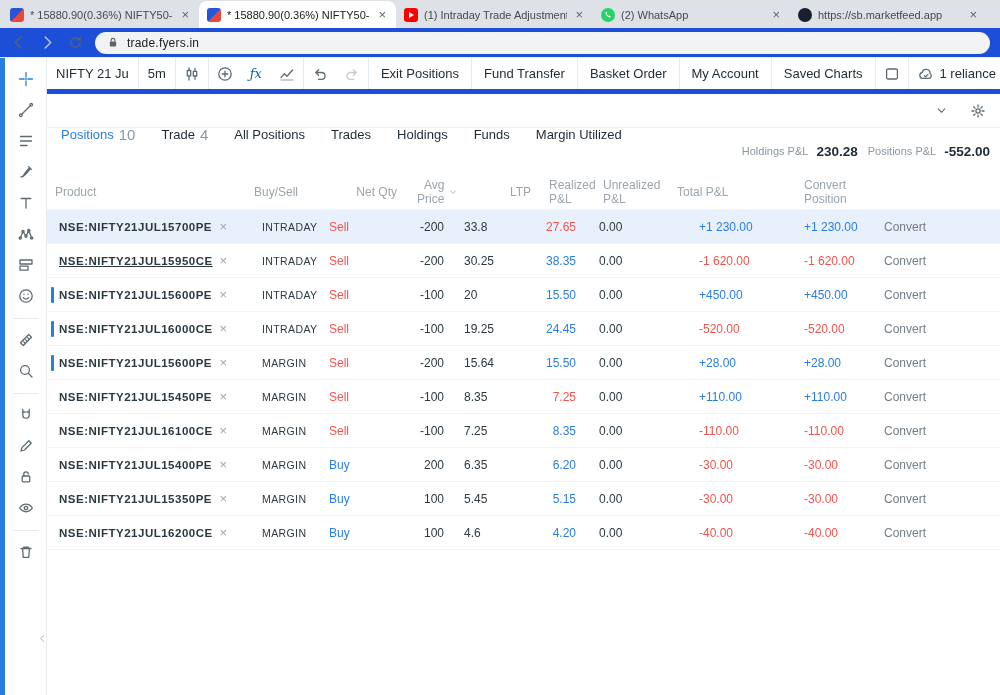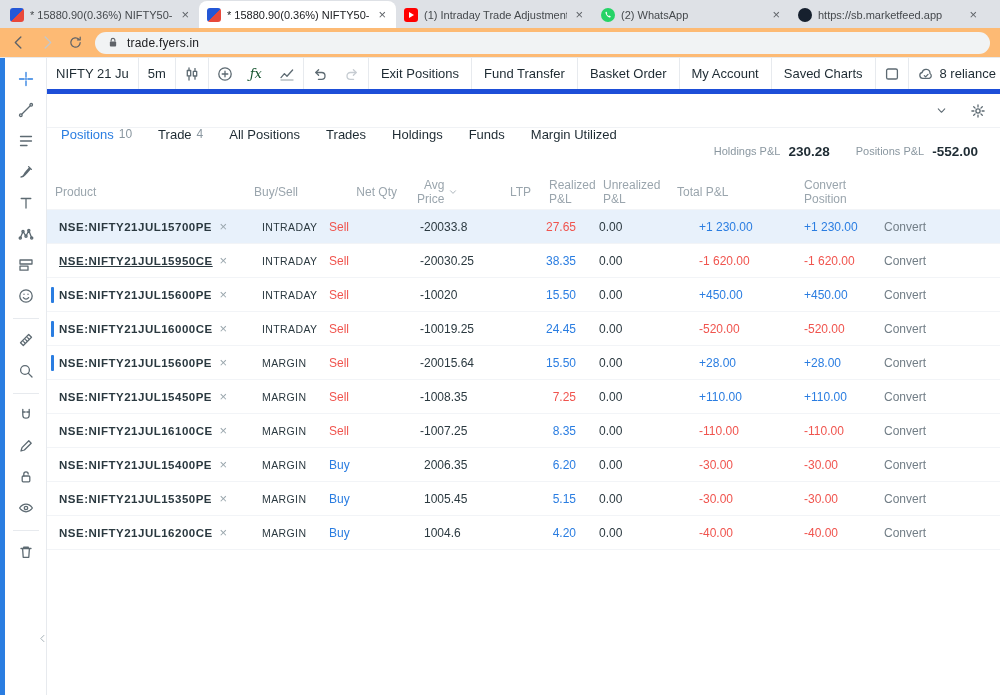--- a/index.html
+++ b/index.html
@@ -13,21 +13,21 @@
   .tab.active { background:#fff; color:#202124; }
   .tab-title { flex:1; white-space:nowrap; overflow:hidden; }
   .tab-close { color:#5f6368; font-size:13px; line-height:1; padding:0 2px; }
   .fav { width:14px; height:14px; flex:none; display:flex; align-items:center; justify-content:center; }
   .fav-fyers { background:linear-gradient(135deg,#2457d6 52%,#e8483a 52%); border-radius:3px; }
   .fav-youtube { background:#f00; border-radius:3px; }
   .fav-youtube .play { width:0; height:0; border-left:5px solid #fff; border-top:3px solid transparent; border-bottom:3px solid transparent; }
   .fav-whatsapp { background:#25d366; border-radius:50%; }
   .fav-marketfeed { background:#16202e; border-radius:50%; }
 
-  .addressbar { height:30px; background:#fdba74; display:flex; align-items:center; padding:0 10px; gap:12px;
+  .addressbar { height:30px; background:#1d4ed8; display:flex; align-items:center; padding:0 10px; gap:12px;
                 border-bottom:1px solid #e8eaed; }
   .nav-ic { color:#5f6368; display:inline-flex; }
   .nav-ic.disabled { color:#c4c7ca; }
   .omnibox { flex:1; height:22px; background:#f1f3f4; border-radius:11px; display:flex; align-items:center;
              padding:0 12px; gap:8px; font-size:12px; color:#202124; }
   .url-text { letter-spacing:.2px; }
 
   
   .app { height:637px; display:flex; position:relative; }
   .left-strip { width:5px; background:var(--accent); flex:none; }
@@ -42,66 +42,66 @@
 
   
   .toolbar { height:36px; border-bottom:5px solid #1d4ed8; display:flex; align-items:stretch;
              font-size:13px; overflow:hidden; }
   .tb-item { display:flex; align-items:center; padding:0 9px; white-space:nowrap; flex:none; color:#1e2b33; }
   .tb-sep { width:1px; background:#e7eaee; flex:none; }
   .tb-item.icon { color:#5d6a72; padding:0 8px; }
   .tb-item.disabled { color:#c6ccd2; }
   .tb-btn { padding:0 12px; }
   .tb-right { margin-left:auto; display:flex; align-items:stretch; }
-  .fx { font-family:"DejaVu Serif", serif; font-style:italic; font-size:13px; color:#14532d; }
+  .fx { font-family:"DejaVu Serif", serif; font-style:italic; font-size:13px; color:#0369a1; }
   .layouts { gap:6px; color:#1e2b33; }
   .icon svg { display:block; }
   .small svg { width:10px; height:10px; }
 
   
   .dashrow { height:30px; border-bottom:1px solid #e7eaee; display:flex; align-items:stretch; padding:0 14px; }
   .dash-tab { display:flex; align-items:center; padding:0 4px; font-size:13px; color:var(--accent);
               border-bottom:2px solid var(--accent); }
   .win-controls { margin-left:auto; display:flex; align-items:center; gap:16px; padding-right:4px; }
   .minimize { color:#5d6a72; font-size:12px; }
   .restore-btn { width:22px; height:22px; border:1.5px solid var(--accent); background:#e9f3fe; border-radius:4px;
                  display:flex; align-items:center; justify-content:center; }
   .restore-inner { width:10px; height:8px; border:1.3px solid var(--accent); border-radius:1px; background:#fff; }
 
   
   .tabsrow { height:34px; display:flex; align-items:stretch; padding:0 14px; gap:26px; font-size:13px;
              border-bottom:1px solid #f0f2f5; }
   .ptab { display:flex; align-items:center; gap:5px; color:#1e2b33;margin-top:40px; }
   .ptab.active { color:var(--accent); box-shadow:inset 0 -2px 0 var(--accent); }
-  .ptab .count { font-size:12px; color:#8a97a0; }
+  .ptab .count { font-size:15px; color:#8a97a0; }
   .ptabs-right { margin-left:auto; display:flex; align-items:center; gap:22px; color:#5d6a72; }
 
   
-  .statsrow { height:46px; display:flex; align-items:center; justify-content:flex-end; gap:8px; padding-right:22px; }
+  .statsrow { height:46px; display:flex; align-items:center; justify-content:flex-end; gap:0; padding-right:10px; }
   .slabel { font-size:11px; color:#8a97a0; }
-  .svalue { font-size:13.5px; font-weight:bold; color:#1e2b33; }
+  .svalue { font-size:13.5px; font-weight:bold; color:#1e2b33;margin-left:8px; }
   .sgap { width:10px; }
 
   
   .grid { display:grid; grid-template-columns:207px 75px 68px 47px 87px 45px 96px 127px 75px 125px; align-items:center; }
   .thead { height:36px; font-size:12px; color:#9aa5ad; border-bottom:1px solid #f2f4f7; }
   .trow { height:34px; font-size:12px; color:#2b3940; border-bottom:1px solid #f2f4f7; }
   .trow.hl { background:#e8f1fb; }
   .h-symbol{padding-left:12px} .h-product{padding-left:8px} .h-qty{text-align:right}
   .h-avg{padding-left:20px; display:flex; align-items:center; gap:4px;text-align:right;} .h-ltp{text-align:right}
   .h-real{padding-left:18px} .h-unreal{padding-left:27px} .h-total{padding-left:5px} .h-convert{padding-left:5px}
   .cell-symbol { display:flex; align-items:center; padding-left:12px; position:relative; height:100%; }
   .sym { font-weight:600; letter-spacing:.5px; font-size:11.5px; color:#2b3940; }
   .sym.u { text-decoration:underline; }
   .marker { position:absolute; left:4px; top:50%; transform:translateY(-50%); width:3px; height:16px;
             background:var(--accent); border-radius:1px; }
   .xclose { margin-left:auto; margin-right:27px; color:#9aa6ad; font-size:13px; }
   .cell-product { padding-left:8px; font-size:10.5px; letter-spacing:.4px; }
   .cell-qty { text-align:right; }
-  .cell-avg { }
+  .cell-avg { padding-left:20px; }
   .cell-ltp { text-align:right; }
   .cell-real { padding-left:23px; }
   .cell-unreal { padding-left:27px; }
   .cell-total { padding-left:5px; }
   .cell-convert { padding-left:10px; color:#717d86; }
   .acc { color:var(--accent); }
   .neg { color:var(--neg); }
 </style>
 </head>
 <body>
@@ -326,21 +326,21 @@
             </svg>
           </div>
         <div class="tb-sep"></div>
         <div class="tb-item layouts">
           <span class="icon" style="color:#5d6a72">
               <svg width="16" height="16" viewBox="0 0 16 16" fill="none" stroke="currentColor" stroke-width="1.3" stroke-linecap="round" stroke-linejoin="round">
                 <path d="M4.6 12.4a3 3 0 0 1-.5-5.9A4 4 0 0 1 12 7.5a2.7 2.7 0 0 1-.7 4.9z"></path>
                 <path d="M6.3 9.6l1.3 1.3 2.4-2.5"></path>
               </svg>
             </span>
-          <span>8 reliance</span>
+          <span>1 reliance</span>
 
         </div>
 
       </div>
     </div>
 
 
     <div class="tabsrow">
       <div id="ptabs" style="display:contents"><div class="ptab active">
             <span>Positions</span>

